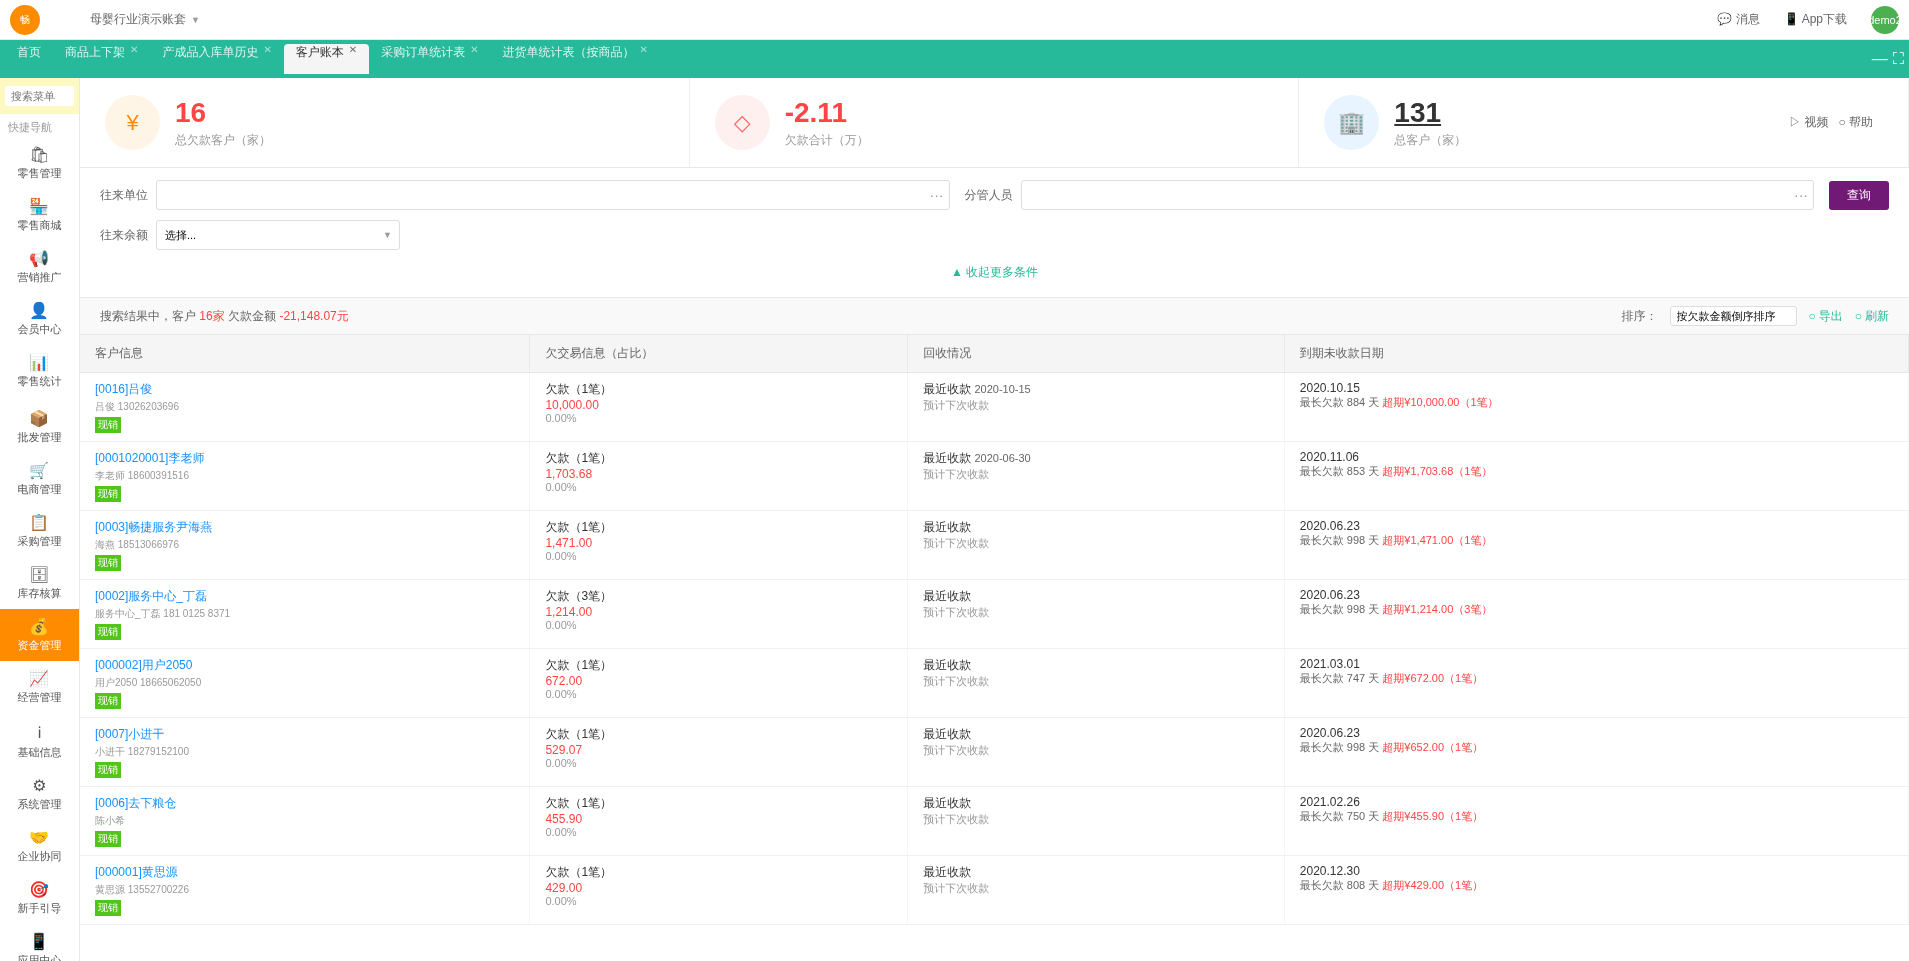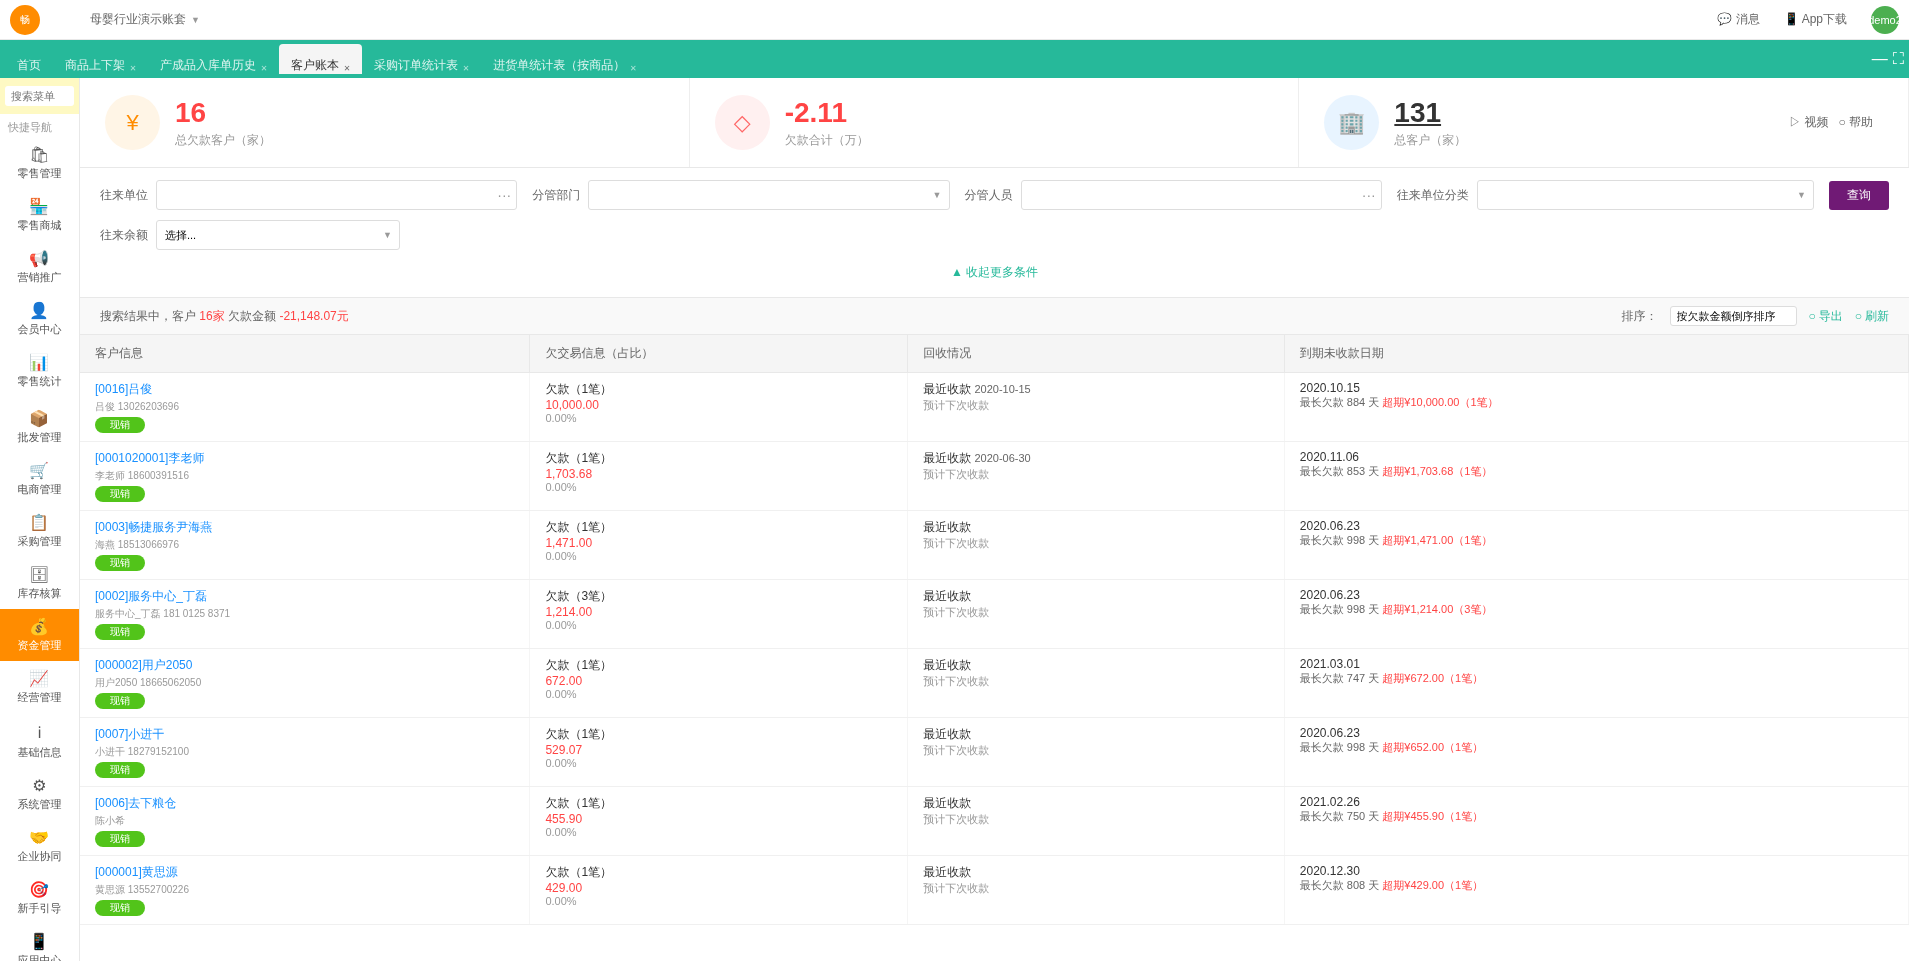--- a/index.html
+++ b/index.html
@@ -9,21 +9,21 @@
     .top-bar { display: flex; align-items: center; background: #fff; height: 40px; border-bottom: 1px solid #e8e8e8; padding: 0 10px; }
     .logo-area { display: flex; align-items: center; width: 80px; }
     .logo-icon { width: 30px; height: 30px; background: #ff8c00; border-radius: 50%; display: flex; align-items: center; justify-content: center; color: white; font-size: 10px; }
     .company-select { flex: 1; display: flex; align-items: center; gap: 5px; font-size: 12px; color: #666; }
     .top-right { margin-left: auto; display: flex; align-items: center; gap: 24px; font-size: 12px; color: #666; }
     .top-right span { cursor: pointer; }
     .avatar { width: 28px; height: 28px; border-radius: 50%; background: #4CAF50; display: flex; align-items: center; justify-content: center; color: white; font-size: 11px; }
 
     
     .tab-bar { display: flex; align-items: center; background: #26b99a; height: 38px; padding: 0 5px; }
-    .tab { display: flex; align-items: flex-end; gap: 5px; padding: 0 12px; height: 30px; border-radius: 4px 4px 0 0; cursor: pointer; font-size: 12px; color: rgba(255,255,255,0.85); white-space: nowrap; font-family: Liberation Mono, monospace; }
+    .tab { display: flex; align-items: flex-start; gap: 5px; padding: 0 12px; height: 30px; border-radius: 4px 4px 0 0; cursor: pointer; font-size: 12px; color: rgba(255,255,255,0.85); white-space: nowrap; }
     .tab.active { background: #f5f5f5; color: #333; }
     .tab .close-btn { font-size: 10px; opacity: 0.7; }
     .tab-end { margin-left: auto; display: flex; gap: 5px; }
     .tab-end span { color: white; cursor: pointer; font-size: 16px; }
 
     
     .main-layout { display: flex; height: calc(961px - 78px); }
 
     
     .sidebar { width: 80px; background: #fff; border-right: 1px solid #e8e8e8; display: flex; flex-direction: column; }
@@ -75,21 +75,21 @@
     .result-tools .sort-select { border: 1px solid #ddd; border-radius: 3px; padding: 3px 20px 3px 6px; font-size: 11px; appearance: none; background: white; cursor: pointer; }
     .result-tools .tool-btn { display: flex; align-items: center; gap: 3px; cursor: pointer; color: #26b99a; }
 
     
     .table-area { flex: 1; overflow-y: auto; background: white; }
     .data-table { width: 100%; border-collapse: collapse; }
     .data-table thead th { background: #f5f5f5; padding: 10px 15px; text-align: left; font-size: 12px; color: #666; font-weight: normal; border-bottom: 1px solid #e8e8e8; border-right: 1px solid #e8e8e8; position: sticky; top: 0; }
     .data-table tbody td { padding: 8px 15px; border-bottom: 1px solid #f0f0f0; border-right: 1px solid #f5f5f5; font-size: 12px; vertical-align: top; }
     .customer-name { color: #1890ff; cursor: pointer; text-decoration: none; }
     .customer-sub { color: #999; font-size: 10px; margin-top: 2px; }
-    .badge-xian { display: inline-block; background: #52c41a; color: white; font-size: 10px; padding: 1px 15px; border-radius: 8px; margin-top: 3px; }
+    .badge-xian { display: inline-block; background: #52c41a; color: white; font-size: 10px; padding: 1px 3px; border-radius: 0; margin-top: 3px; }
     .amount-red { color: #ff4444; }
     .overdue-link { color: #ff4444; cursor: pointer; text-decoration: none; }
     .percent-text { color: #999; font-size: 11px; }
     .recent-date { color: #666; font-size: 11px; }
     .next-collect { color: #999; font-size: 11px; }
 
     
     .table-area::-webkit-scrollbar { width: 6px; }
     .table-area::-webkit-scrollbar-track { background: #f1f1f1; }
     .table-area::-webkit-scrollbar-thumb { background: #ccc; border-radius: 3px; }
@@ -265,40 +265,24 @@
     <div class="filter-area">
       <div class="filter-row">
         <div class="filter-item">
           <span class="filter-label">往来单位</span>
           <div class="input-with-dots">
             <input class="filter-input" type="text" placeholder="" style="">
             <span class="dots">···</span>
           </div>
         </div>
         <div class="filter-item">
-          <span class="filter-label">分管部门</span>
-          <div class="select-with-arrow">
-            <select>
-              <option value=""></option>
-            </select>
-          </div>
-        </div>
-        <div class="filter-item">
           <span class="filter-label">分管人员</span>
           <div class="input-with-dots">
             <input class="filter-input" type="text" placeholder="" style="">
             <span class="dots">···</span>
-          </div>
-        </div>
-        <div class="filter-item">
-          <span class="filter-label">往来单位分类</span>
-          <div class="select-with-arrow">
-            <select>
-              <option value=""></option>
-            </select>
           </div>
         </div>
         <button class="filter-btn-search">查询</button>
       </div>
       <div class="filter-row" style="max-width:300px;">
         <div class="filter-item">
           <span class="filter-label">往来余额</span>
           <div class="select-with-arrow">
             <select>
               <option value="">选择...</option>

